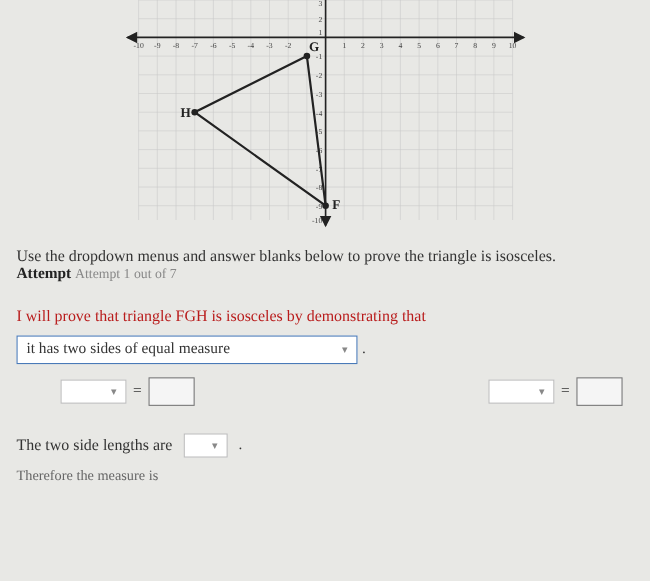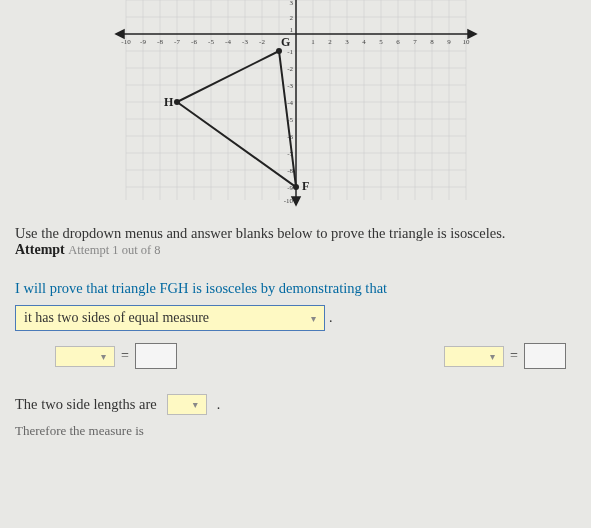--- a/index.html
+++ b/index.html
@@ -38,29 +38,29 @@
     .answer-label {
       font-weight: bold;
       color: #222;
     }
     .attempt-label {
       color: #888;
       font-size: 12.5px;
     }
     .proof-text {
       font-size: 14.5px;
-      color: #0369a1;
+      color: #b91c1c;
       margin-bottom: 8px;
     }
     .dropdown {
       display: inline-flex;
       align-items: center;
       justify-content: space-between;
       border: 1.5px solid #4a7ab8;
-      background: #fef9c3;
+      background: #ffffff;
       padding: 4px 8px;
       font-size: 14px;
       color: #333;
       cursor: pointer;
       position: relative;
     }
     .dropdown-wide {
       width: 310px;
     }
     .dropdown-narrow {
@@ -207,21 +207,21 @@
     <text x="58" y="106" font-size="12" font-weight="bold" fill="#222">H</text>
     <text x="196" y="190" font-size="12" font-weight="bold" fill="#222">F</text>
   </svg>
 </div>
 
 <div class="content">
   <p class="instruction">Use the dropdown menus and answer blanks below to prove the triangle is isosceles.</p>
 
   <div class="answer-header">
     <span class="answer-label">Attempt</span>
-    <span class="attempt-label">Attempt 1 out of 8</span>
+    <span class="attempt-label">Attempt 1 out of 7</span>
   </div>
 
   <p class="proof-text">I will prove that triangle FGH is isosceles by demonstrating that</p>
 
   <div class="dd-row">
     <div class="dropdown dropdown-wide">
       <span>it has two sides of equal measure</span>
       <span class="chevron">▾</span>
     </div>
     <span class="period">.</span>

